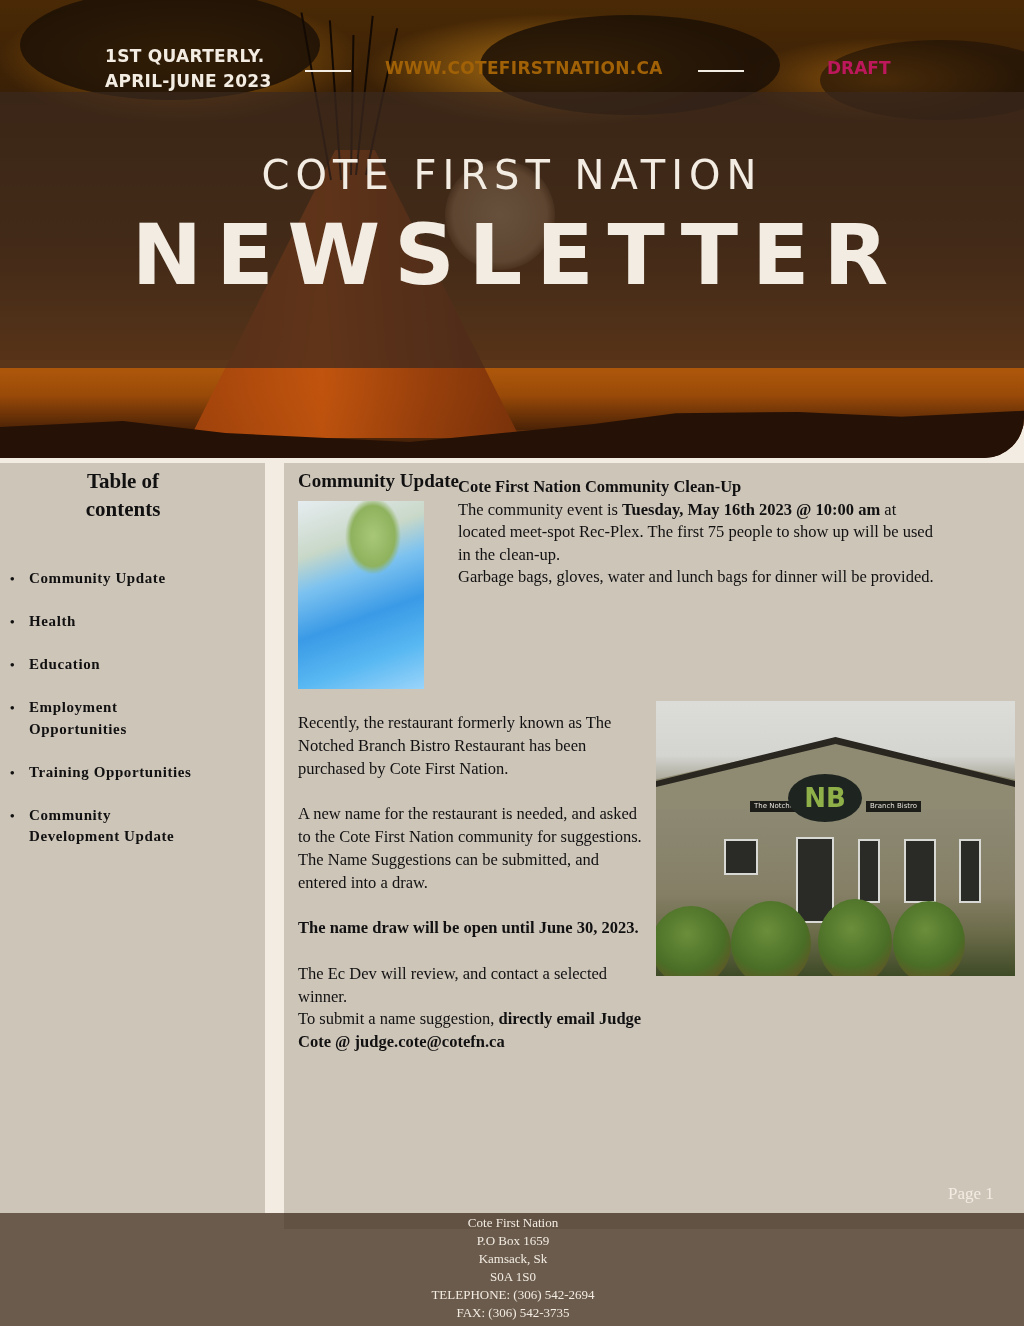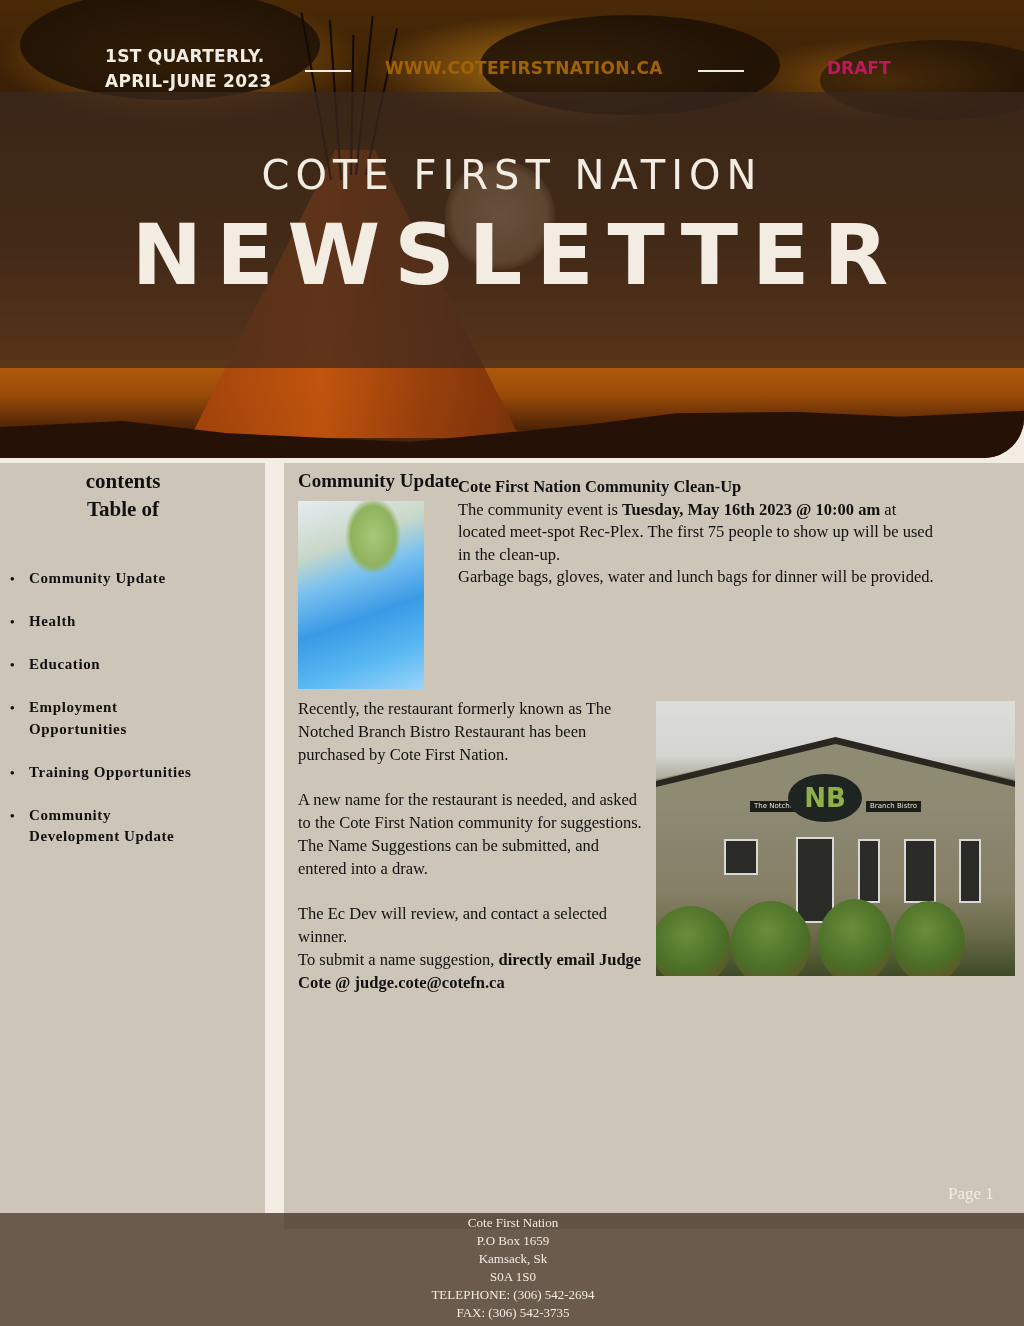--- a/index.html
+++ b/index.html
@@ -120,21 +120,21 @@
     position: absolute; left: 458px; top: 476px; width: 480px;
     font-size: 16.5px; line-height: 22.6px; color: #111;
   }
   .event-title { font-weight: bold; }
   .b { font-weight: bold; }
 
   .article {
     position: absolute; left: 298px; top: 698px; width: 350px;
     font-size: 16.5px; line-height: 22.8px; color: #111;
   }
-  .article p { margin-bottom: 22.8px; }
+  .article p { margin-bottom: 22.8px; margin-top: 14px; }
   .img-restaurant {
     position: absolute; left: 656px; top: 701px; width: 359px; height: 275px;
     background: linear-gradient(180deg, #dcdcd8 0%, #d4d4d0 20%, #8e8a74 35%, #857f66 70%, #6a6a48 85%, #3e4a26 100%);
     overflow: hidden;
   }
   .rest-roof {
     position: absolute; left: 0; top: 38px; width: 359px; height: 70px;
     background: #8f8b72;
     clip-path: polygon(0 58%, 50% 0, 100% 58%, 100% 100%, 0 100%);
   }
@@ -205,22 +205,22 @@
 <div class="topbar-line" style="left:305px"></div>
 <div class="topbar-url">WWW.COTEFIRSTNATION.CA</div>
 <div class="topbar-line" style="left:698px"></div>
 <div class="topbar-draft">DRAFT</div>
 
 <div class="hero-subtitle">COTE FIRST NATION</div>
 <div class="hero-title">NEWSLETTER</div>
 
 <div class="sidebar"></div>
 <div class="toc-title">
+  <div>Table of</div>
   <div>contents</div>
-  <div>Table of</div>
 </div>
 <ul class="toc-list">
   <li class="toc-item"><span>Community Update</span></li>
   <li class="toc-item"><span>Health</span></li>
   <li class="toc-item"><span>Education</span></li>
   <li class="toc-item">
       <div>Employment</div>
       <div>Opportunities</div>
     </li>
   <li class="toc-item"><span>Training Opportunities</span></li>
@@ -237,20 +237,21 @@
 
 <div class="event-block">
   <div class="event-title">Cote First Nation Community Clean-Up</div>
   <div><span>The community event is </span><span class="b">Tuesday, May 16th 2023 @ 10:00 am</span><span> at located meet-spot Rec-Plex. The first 75 people to show up will be used in the clean-up.</span></div>
   <div>Garbage bags, gloves, water and lunch bags for dinner will be provided.</div>
 </div>
 
 <div class="article">
   <p>Recently, the restaurant formerly known as The Notched Branch Bistro Restaurant has been purchased by Cote First Nation.</p>
   <p>A new name for the restaurant is needed, and asked to the Cote First Nation community for suggestions. The Name Suggestions can be submitted, and entered into a draw.</p>
+  <p class="b">The name draw will be open until June 30, 2023.</p>
   <div>The Ec Dev will review, and contact a selected winner.</div>
   <div><span>To submit a name suggestion, </span><span class="b">directly email Judge Cote @ judge.cote@cotefn.ca</span></div>
 </div>
 
 <div class="img-restaurant">
   <div class="rest-roof"></div>
   <div class="rest-roofline"></div>
   <div class="rest-signbar" style="left:94px">The Notched</div>
   <div class="rest-signbar" style="left:210px">Branch Bistro</div>
   <div class="rest-sign">NB</div>

